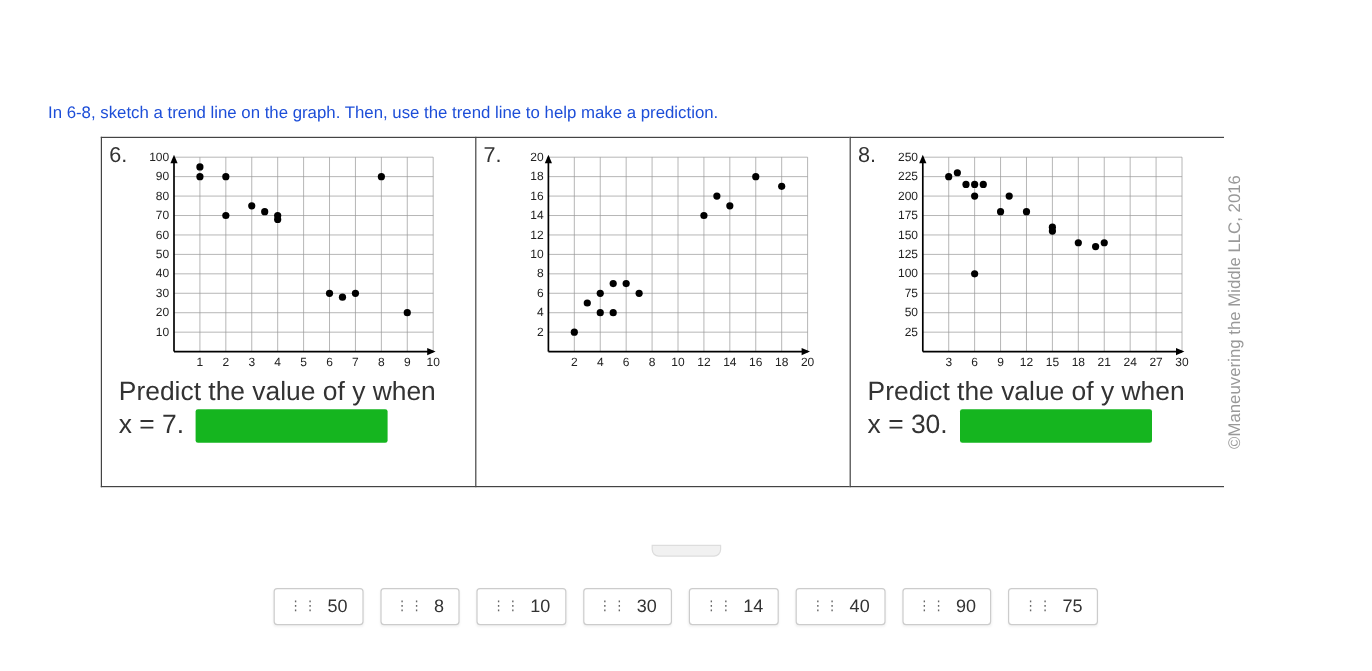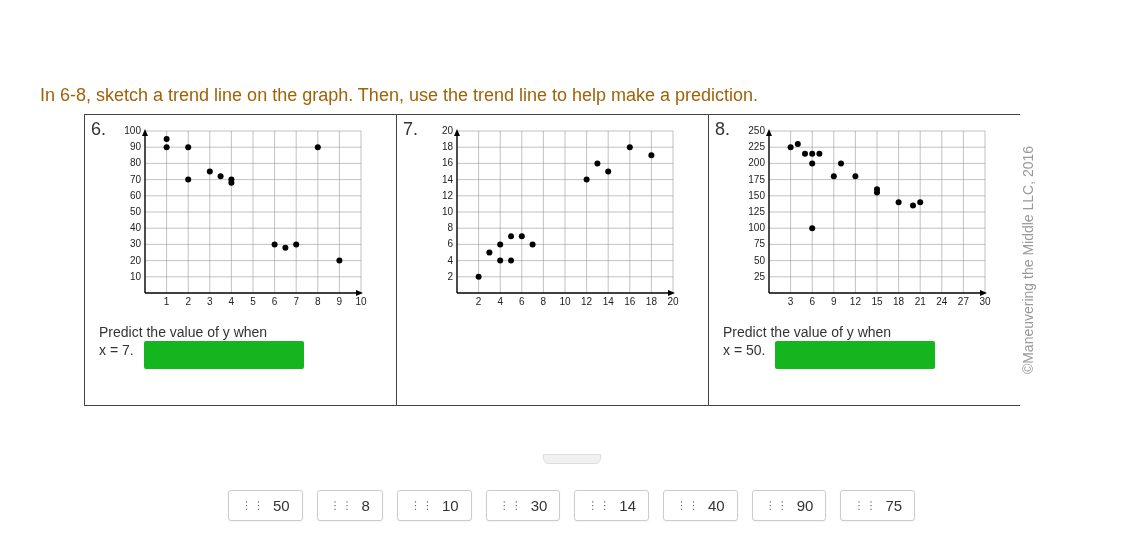--- a/index.html
+++ b/index.html
@@ -8,22 +8,22 @@
     background:#fff;
     color:#333;
     width:1143px;
     height:559px;
     position:relative;
     overflow:hidden;
   }
   .instruction {
     position:absolute;
     left:40px; top:85px;
-    font-size:18px;
-    color:#a16207;
+    font-size:14px;
+    color:#1d4ed8;
   }
   .panels {
     position:absolute;
     left:84px; top:114px;
     display:flex;
   }
   .panel {
     border-top:1px solid #444;
     border-bottom:1px solid #444;
     border-left:1px solid #444;
@@ -35,25 +35,25 @@
   .panel:last-of-type { border-right:1px solid #444; }
   .qnum {
     position:absolute;
     left:6px; top:4px;
     font-size:18px;
     color:#333;
   }
   .predict {
     position:absolute;
     left:14px; bottom:36px; right:14px;
-    font-size:14px;
+    font-size:22px;
     color:#333;
     line-height:1.3;
   }
-  .inline-row { display:flex; align-items:flex-start; gap:10px; }
+  .inline-row { display:flex; align-items:flex-end; gap:10px; }
   .dropzone {
     background:#15b51f;
     width:160px; height:28px;
     display:inline-block;
     border-radius:2px;
   }
   .copyright {
     position:absolute;
     right:0; top:50%;
     transform: rotate(-90deg) translateX(50%);
@@ -299,21 +299,21 @@
         <circle class="dot" cx="142" cy="64.32" r="3"></circle>
         <circle class="dot" cx="142" cy="67.56" r="3"></circle>
         <circle class="dot" cx="163.6" cy="77.27999999999999" r="3"></circle>
         <circle class="dot" cx="178" cy="80.52" r="3"></circle>
         <circle class="dot" cx="185.2" cy="77.27999999999999" r="3"></circle>
         <circle class="dot" cx="77.2" cy="103.2" r="3"></circle>
       </svg>
     <div class="predict">
       <div>Predict the value of y when</div>
       <div class="inline-row">
-        <span>x = 50.</span>
+        <span>x = 30.</span>
         <span class="dropzone"></span>
       </div>
     </div>
   </div>
 
   <div class="copyright">©Maneuvering the Middle LLC, 2016</div>
 </div>
 
 <div class="handle"></div>
 

